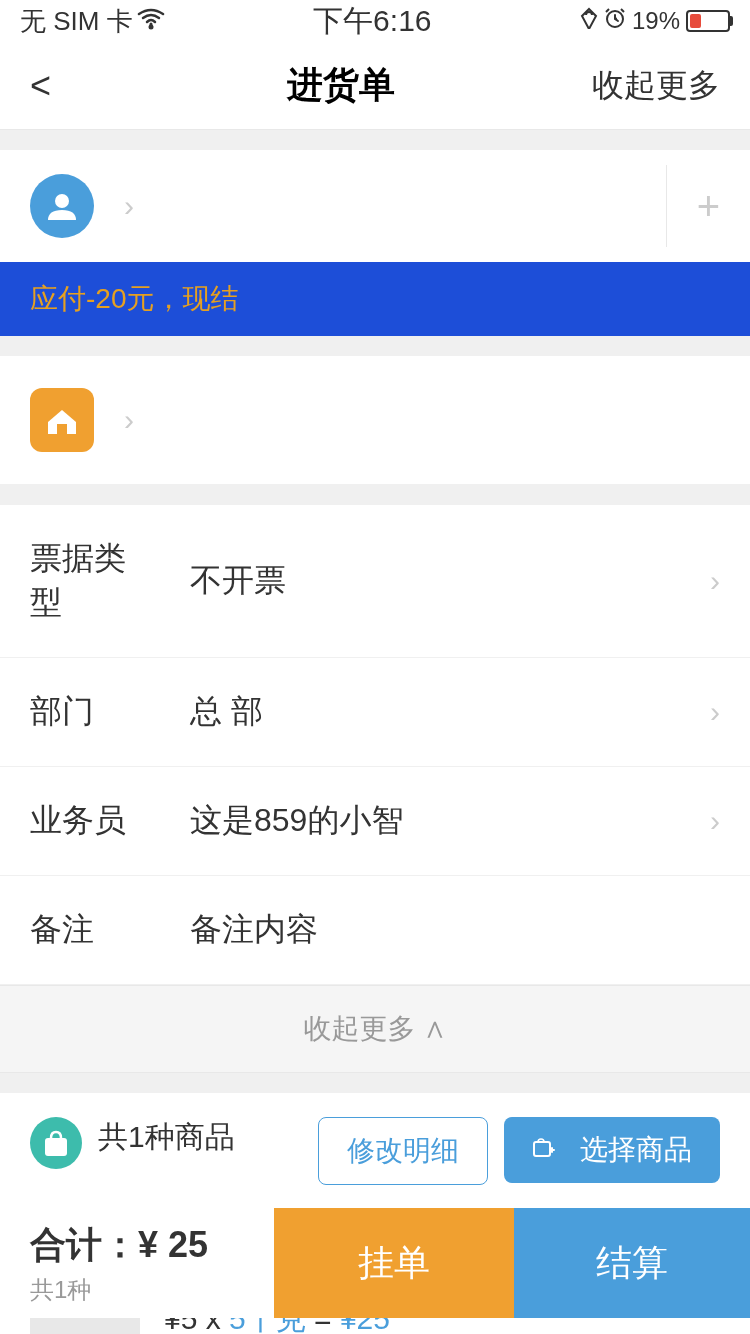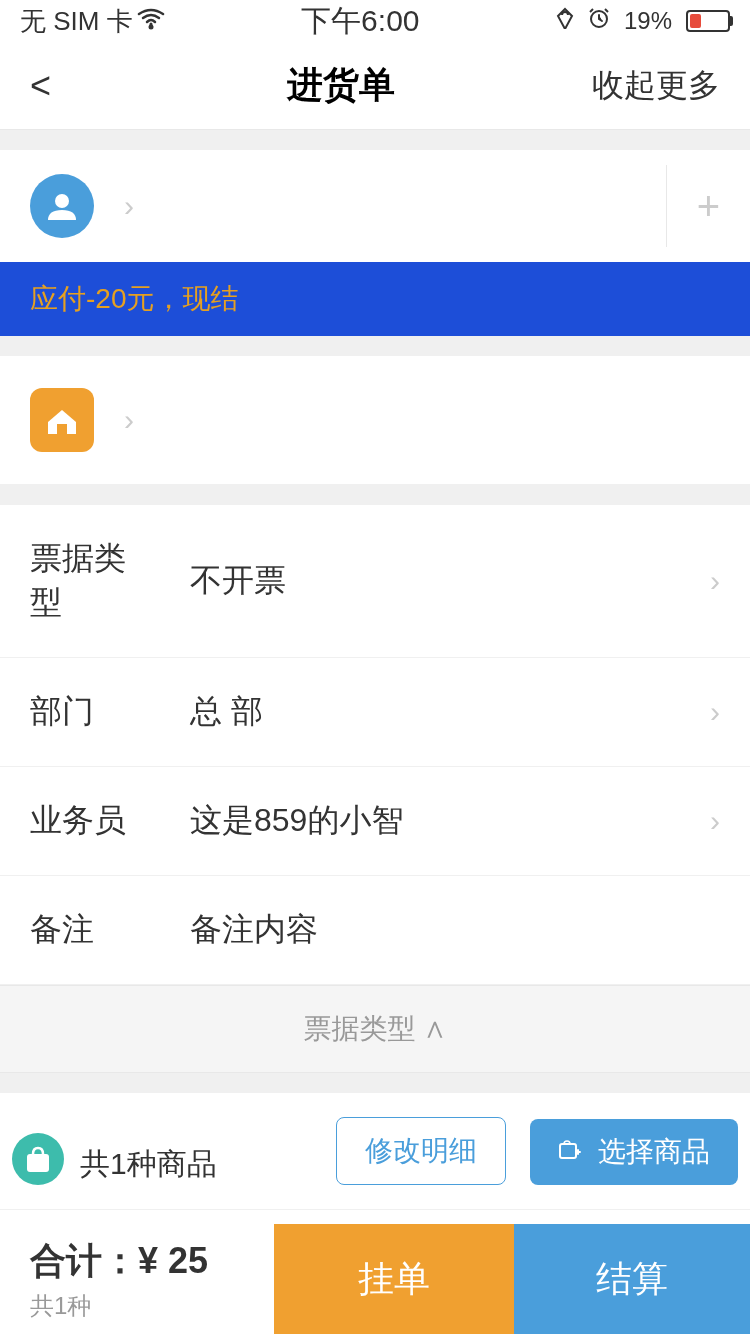--- a/index.html
+++ b/index.html
@@ -19,21 +19,21 @@
       height: 42px;
       display: flex;
       align-items: center;
       justify-content: space-between;
       padding: 0 20px;
       font-size: 26px;
       color: #333;
     }
     .status-left { display: flex; align-items: center; gap: 4px; }
     .status-center { font-weight: 500; font-size: 30px; }
-    .status-right { display: flex; align-items: center; gap: 14px; font-size: 24px; }
+    .status-right { display: flex; align-items: center; gap: 6px; font-size: 24px; }
     .battery-icon {
       width: 44px; height: 22px; border: 2px solid #333; border-radius: 4px; position: relative; display: inline-flex; align-items: center; padding: 2px;
     }
     .battery-icon::after { content: ''; width: 3px; height: 10px; background: #333; position: absolute; right: -5px; top: 50%; transform: translateY(-50%); border-radius: 0 2px 2px 0; }
     .battery-fill { width: 30%; height: 100%; background: #e74c3c; border-radius: 2px; }
 
     
     .nav-bar {
       background: #fff;
       height: 88px;
@@ -187,22 +187,22 @@
       color: #999;
       cursor: pointer;
       border-top: 1px solid #e8e8e8;
       border-bottom: 1px solid #e8e8e8;
     }
 
     
     .products-header {
       background: #fff;
       display: flex;
-      align-items: flex-end;
-      padding: 24px 12px;
+      align-items: flex-start;
+      padding: 24px 30px;
       border-bottom: 1px solid #f0f0f0;
     }
     .products-icon {
       width: 52px;
       height: 52px;
       border-radius: 50%;
       background: #3dbcac;
       display: flex;
       align-items: center;
       justify-content: center;
@@ -214,34 +214,34 @@
       font-size: 30px;
       color: #333;
     }
     .btn-outline {
       border: 1px solid #4a9edb;
       color: #4a9edb;
       background: #fff;
       border-radius: 8px;
       padding: 14px 28px;
       font-size: 28px;
-      margin-right: 24px;
+      margin-right: 16px;
       cursor: pointer;
     }
     .btn-primary {
       background: #4a9edb;
       color: #fff;
       border: none;
       border-radius: 8px;
       padding: 14px 28px;
       font-size: 28px;
       cursor: pointer;
       display: flex;
       align-items: center;
-      gap: 16px;
+      gap: 24px;
     }
 
     
     .product-item {
       background: #fff;
       display: flex;
       align-items: center;
       padding: 24px 30px;
       border-bottom: 1px solid #f0f0f0;
     }
@@ -272,21 +272,21 @@
     .product-more {
       color: #ccc;
       font-size: 36px;
       cursor: pointer;
       padding: 10px;
     }
 
     
     .bottom-bar {
       position: fixed;
-      bottom: 0;
+      bottom: 16px;
       width: 750px;
       height: 110px;
       display: flex;
       align-items: stretch;
     }
     .bottom-summary {
       flex: 1;
       background: #fff;
       display: flex;
       flex-direction: column;
@@ -340,21 +340,21 @@
     <span>
       <svg width="28" height="22" viewBox="0 0 28 22">
           <path d="M14 18 Q14 14 14 18" stroke="#333" stroke-width="3" fill="none"></path>
           <path d="M10 14 Q14 10 18 14" stroke="#333" stroke-width="2.5" fill="none" stroke-linecap="round"></path>
           <path d="M6 10 Q14 4 22 10" stroke="#333" stroke-width="2.5" fill="none" stroke-linecap="round"></path>
           <path d="M2 6 Q14 -2 26 6" stroke="#333" stroke-width="2.5" fill="none" stroke-linecap="round"></path>
           <circle cx="14" cy="19" r="2.5" fill="#333"></circle>
         </svg>
     </span>
   </div>
-  <div class="status-center">下午6:00</div>
+  <div class="status-center">下午6:16</div>
   <div class="status-right">
     <span>
       <svg width="18" height="22" viewBox="0 0 18 22">
           <path d="M9 2 L16 9 L9 22 L2 9 Z" fill="none" stroke="#333" stroke-width="2"></path>
           <path d="M6 8 A3 3 0 1 1 12 8" fill="none" stroke="#333" stroke-width="2"></path>
         </svg>
     </span>
     <span>
       <svg width="22" height="22" viewBox="0 0 22 22">
           <circle cx="11" cy="12" r="8" fill="none" stroke="#333" stroke-width="2"></circle>
@@ -425,21 +425,21 @@
   <span class="form-value">这是859的小智</span>
   <span class="chevron-right">›</span>
 </div>
 
 <div class="form-row">
   <span class="form-label">备注</span>
   <span class="form-value row-value-placeholder">备注内容</span>
   <span class="chevron-right" style="opacity:0">›</span>
 </div>
 
-<div class="collapse-bar">票据类型 ∧</div>
+<div class="collapse-bar">收起更多 ∧</div>
 
 <div class="section-gap"></div>
 
 <div class="products-header">
   <div class="products-icon">
     <svg width="30" height="30" viewBox="0 0 30 30" fill="white">
       <rect x="4" y="10" width="22" height="18" rx="3" fill="white"></rect>
       <path d="M10 10 Q10 4 15 4 Q20 4 20 10" fill="none" stroke="white" stroke-width="2.5"></path>
     </svg>
   </div>

